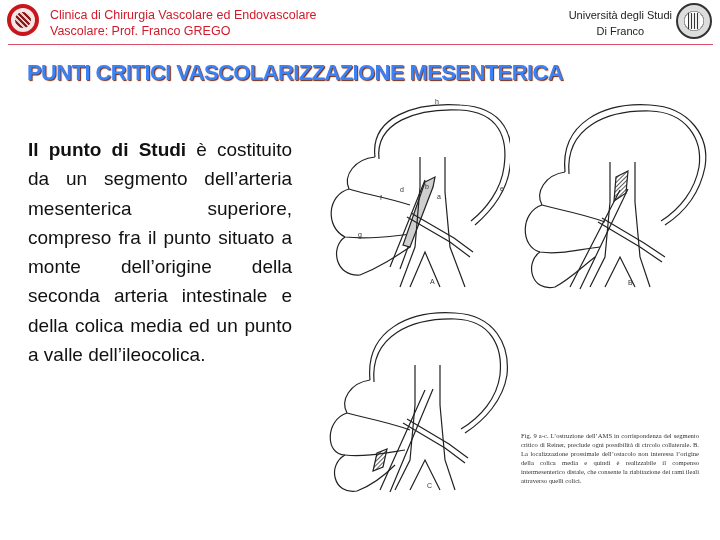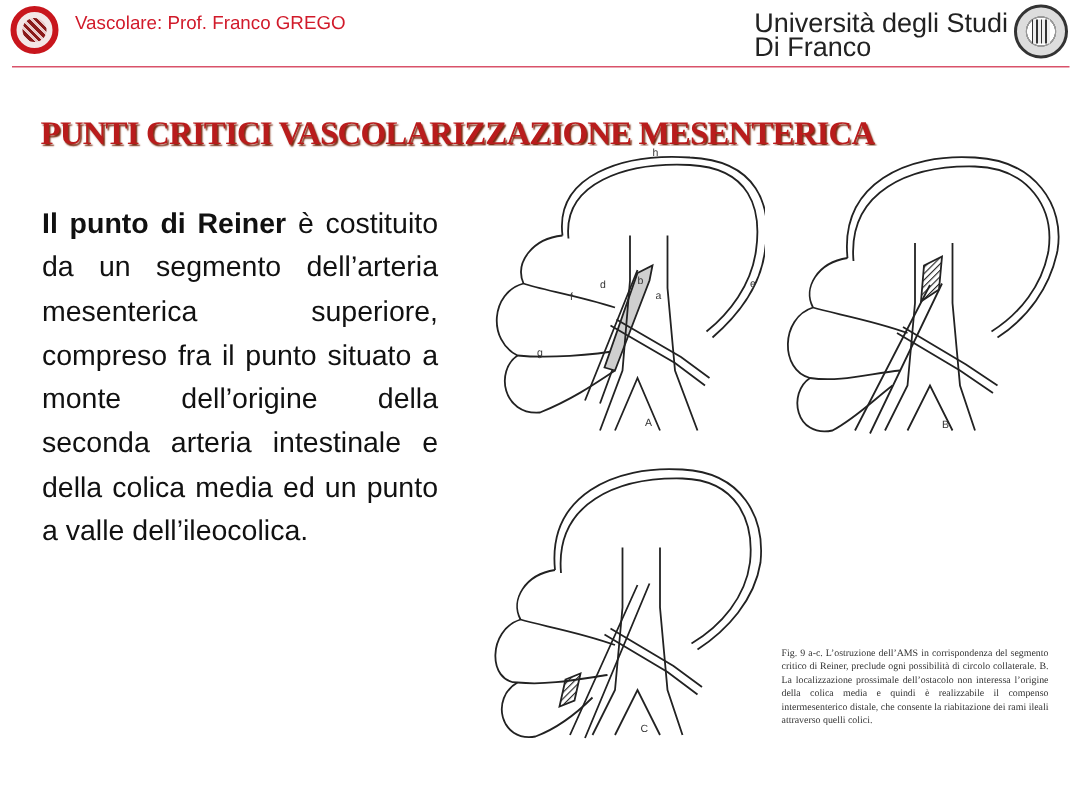--- a/index.html
+++ b/index.html
@@ -1,54 +1,55 @@
 <!DOCTYPE html>
 <html><head>
 <meta charset="utf-8">
 <style>
   html, body { margin:0; padding:0; }
   body { width:720px; height:540px; background:#ffffff; position:relative; overflow:hidden; font-family:"Liberation Sans", sans-serif; }
   .header { position:absolute; left:0; top:0; width:720px; height:46px; }
   .logo-left { position:absolute; left:7px; top:4px; width:32px; height:32px; border-radius:50%; border:4px solid #c8161d; box-sizing:border-box; background:#f3e7e7; overflow:hidden; }
   .logo-left .inner { position:absolute; left:4px; top:4px; width:16px; height:16px; border-radius:50%; background:repeating-linear-gradient(45deg,#8a1a1a 0 2px,#e8caca 2px 4px); }
   .clinic { position:absolute; left:50px; top:7px; color:#d11a2a; font-size:12.5px; line-height:16px; }
-  .uni { position:absolute; right:48px; top:7px; color:#222; font-size:18px; line-height:16px; text-align:left; }
+  .uni { position:absolute; right:48px; top:7px; color:#222; font-size:11px; line-height:16px; text-align:center; }
   .logo-right { position:absolute; left:676px; top:3px; width:36px; height:36px; border-radius:50%; border:2px solid #333; box-sizing:border-box; background:radial-gradient(circle,#fff 0 40%,#999 41% 45%,#ddd 46% 100%); }
   .logo-right .inner { position:absolute; left:10px; top:8px; width:12px; height:16px; background:repeating-linear-gradient(90deg,#333 0 1px,#eee 1px 3px); }
   .rule { position:absolute; left:8px; top:44px; width:705px; height:1px; background:#d9526a; }
-  .title { position:absolute; left:27px; top:60px; font-size:22px; font-weight:bold; color:#b91c1c; letter-spacing:-0.6px; text-shadow:1px 1px 1px #7a2a10; font-family:Liberation Serif, serif; white-space:nowrap;margin-top:16px; }
+  .title { position:absolute; left:27px; top:60px; font-size:22px; font-weight:bold; color:#3b82f6; letter-spacing:-0.6px; text-shadow:1px 1px 1px #7a2a10; font-family:Liberation Sans, sans-serif; white-space:nowrap; }
   .body-text { position:absolute; left:28px; top:135px; width:264px; font-size:19px; line-height:29.3px; text-align:justify; color:#111; }
   .body-text b { font-weight:bold; }
   .fig { position:absolute; background:#fff; }
   .caption { position:absolute; left:521px; top:431px; width:178px; font-family:"Liberation Serif", serif; font-size:6.6px; line-height:9px; color:#333; text-align:justify; }
   svg path, svg line { vector-effect:non-scaling-stroke; }
 </style>
 </head>
 <body>
 
 <div class="header">
   <div class="logo-left">
       <div class="inner"></div>
     </div>
   <div class="clinic">
+    <div>Clinica di Chirurgia Vascolare ed Endovascolare</div>
     <div>Vascolare: Prof. Franco GREGO</div>
   </div>
   <div class="uni">
     <div>Università degli Studi</div>
     <div>Di Franco</div>
   </div>
   <div class="logo-right">
       <div class="inner"></div>
     </div>
   <div class="rule"></div>
 </div>
 
 <div class="title">PUNTI CRITICI VASCOLARIZZAZIONE MESENTERICA</div>
 
-<div class="body-text"><b>Il punto di Reiner</b><span> è costituito da un segmento dell’arteria mesenterica superiore, compreso fra il punto situato a monte dell’origine della seconda arteria intestinale e della colica media ed un punto a valle dell’ileocolica.</span></div>
+<div class="body-text"><b>Il punto di Studi</b><span> è costituito da un segmento dell’arteria mesenterica superiore, compreso fra il punto situato a monte dell’origine della seconda arteria intestinale e della colica media ed un punto a valle dell’ileocolica.</span></div>
 
 <svg class="fig" style="left:315px;top:97px" width="205" height="195" viewBox="0 0 205 195">
   <g fill="none" stroke="#222" stroke-width="1.2">
     <path d="M60 60 C55 20 100 5 145 8 C190 10 200 40 195 70 C192 95 175 115 160 128"></path>
     <path d="M64 62 C60 25 102 11 145 13 C185 15 193 42 189 70 C186 93 171 112 156 124"></path>
     <path d="M60 60 C40 62 28 78 34 92 C45 96 70 100 95 108"></path>
     <path d="M34 92 C12 98 10 130 30 140 C50 142 80 140 100 136"></path>
     <path d="M30 140 C15 150 20 180 45 178 C65 170 80 160 95 150"></path>
     <path d="M110 83 L75 170 M118 82 L85 172"></path>
     <path d="M110 85 L120 80 L118 90 L95 150 L88 148 Z" fill="#cfcfcf"></path>

